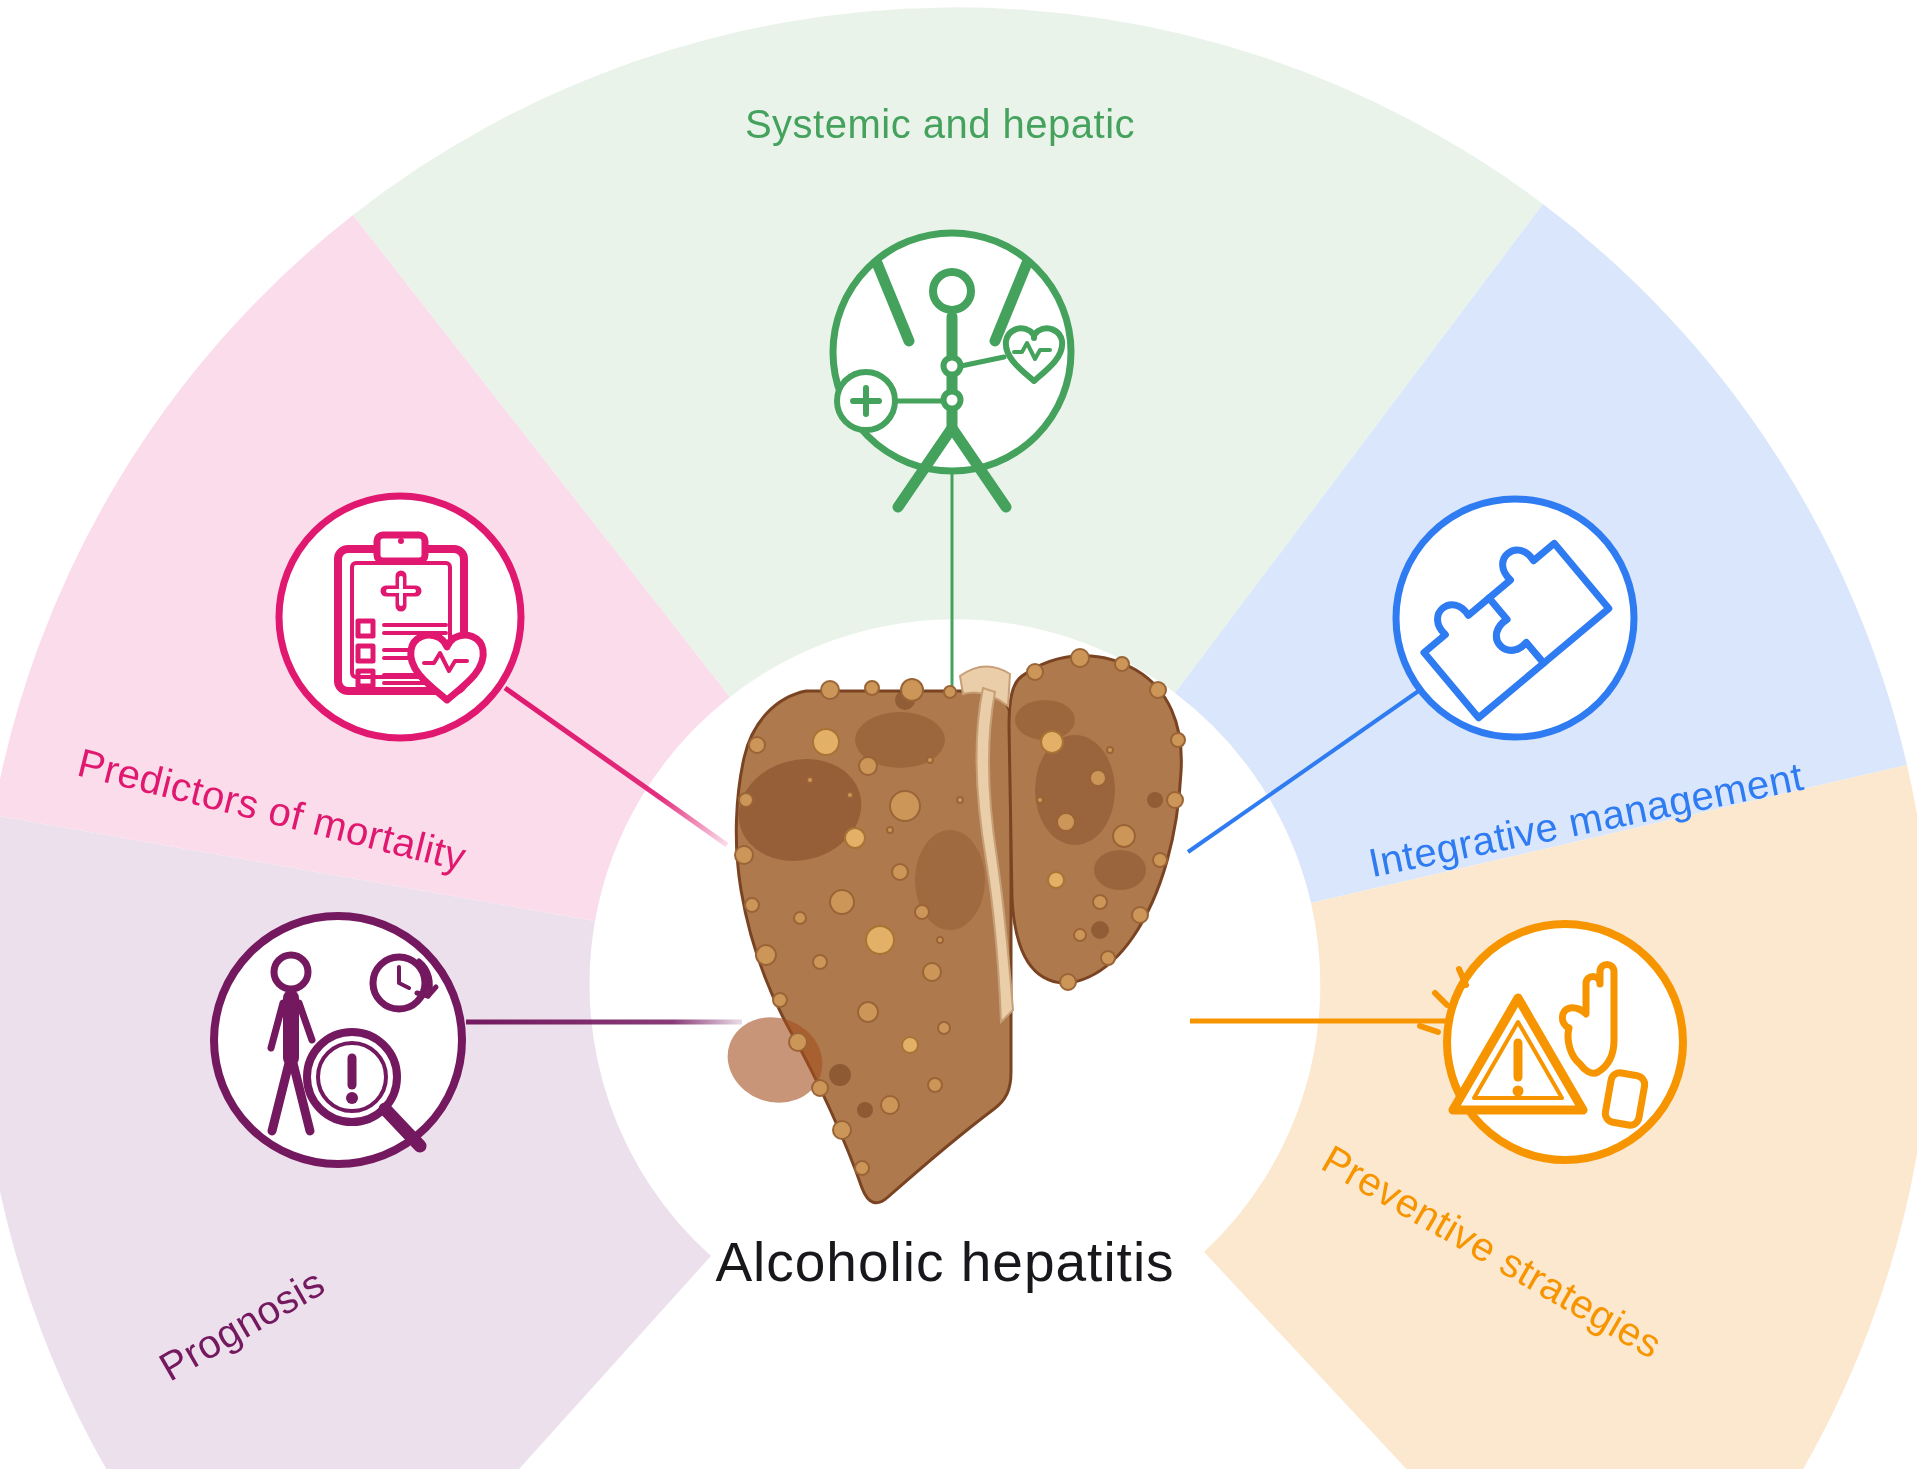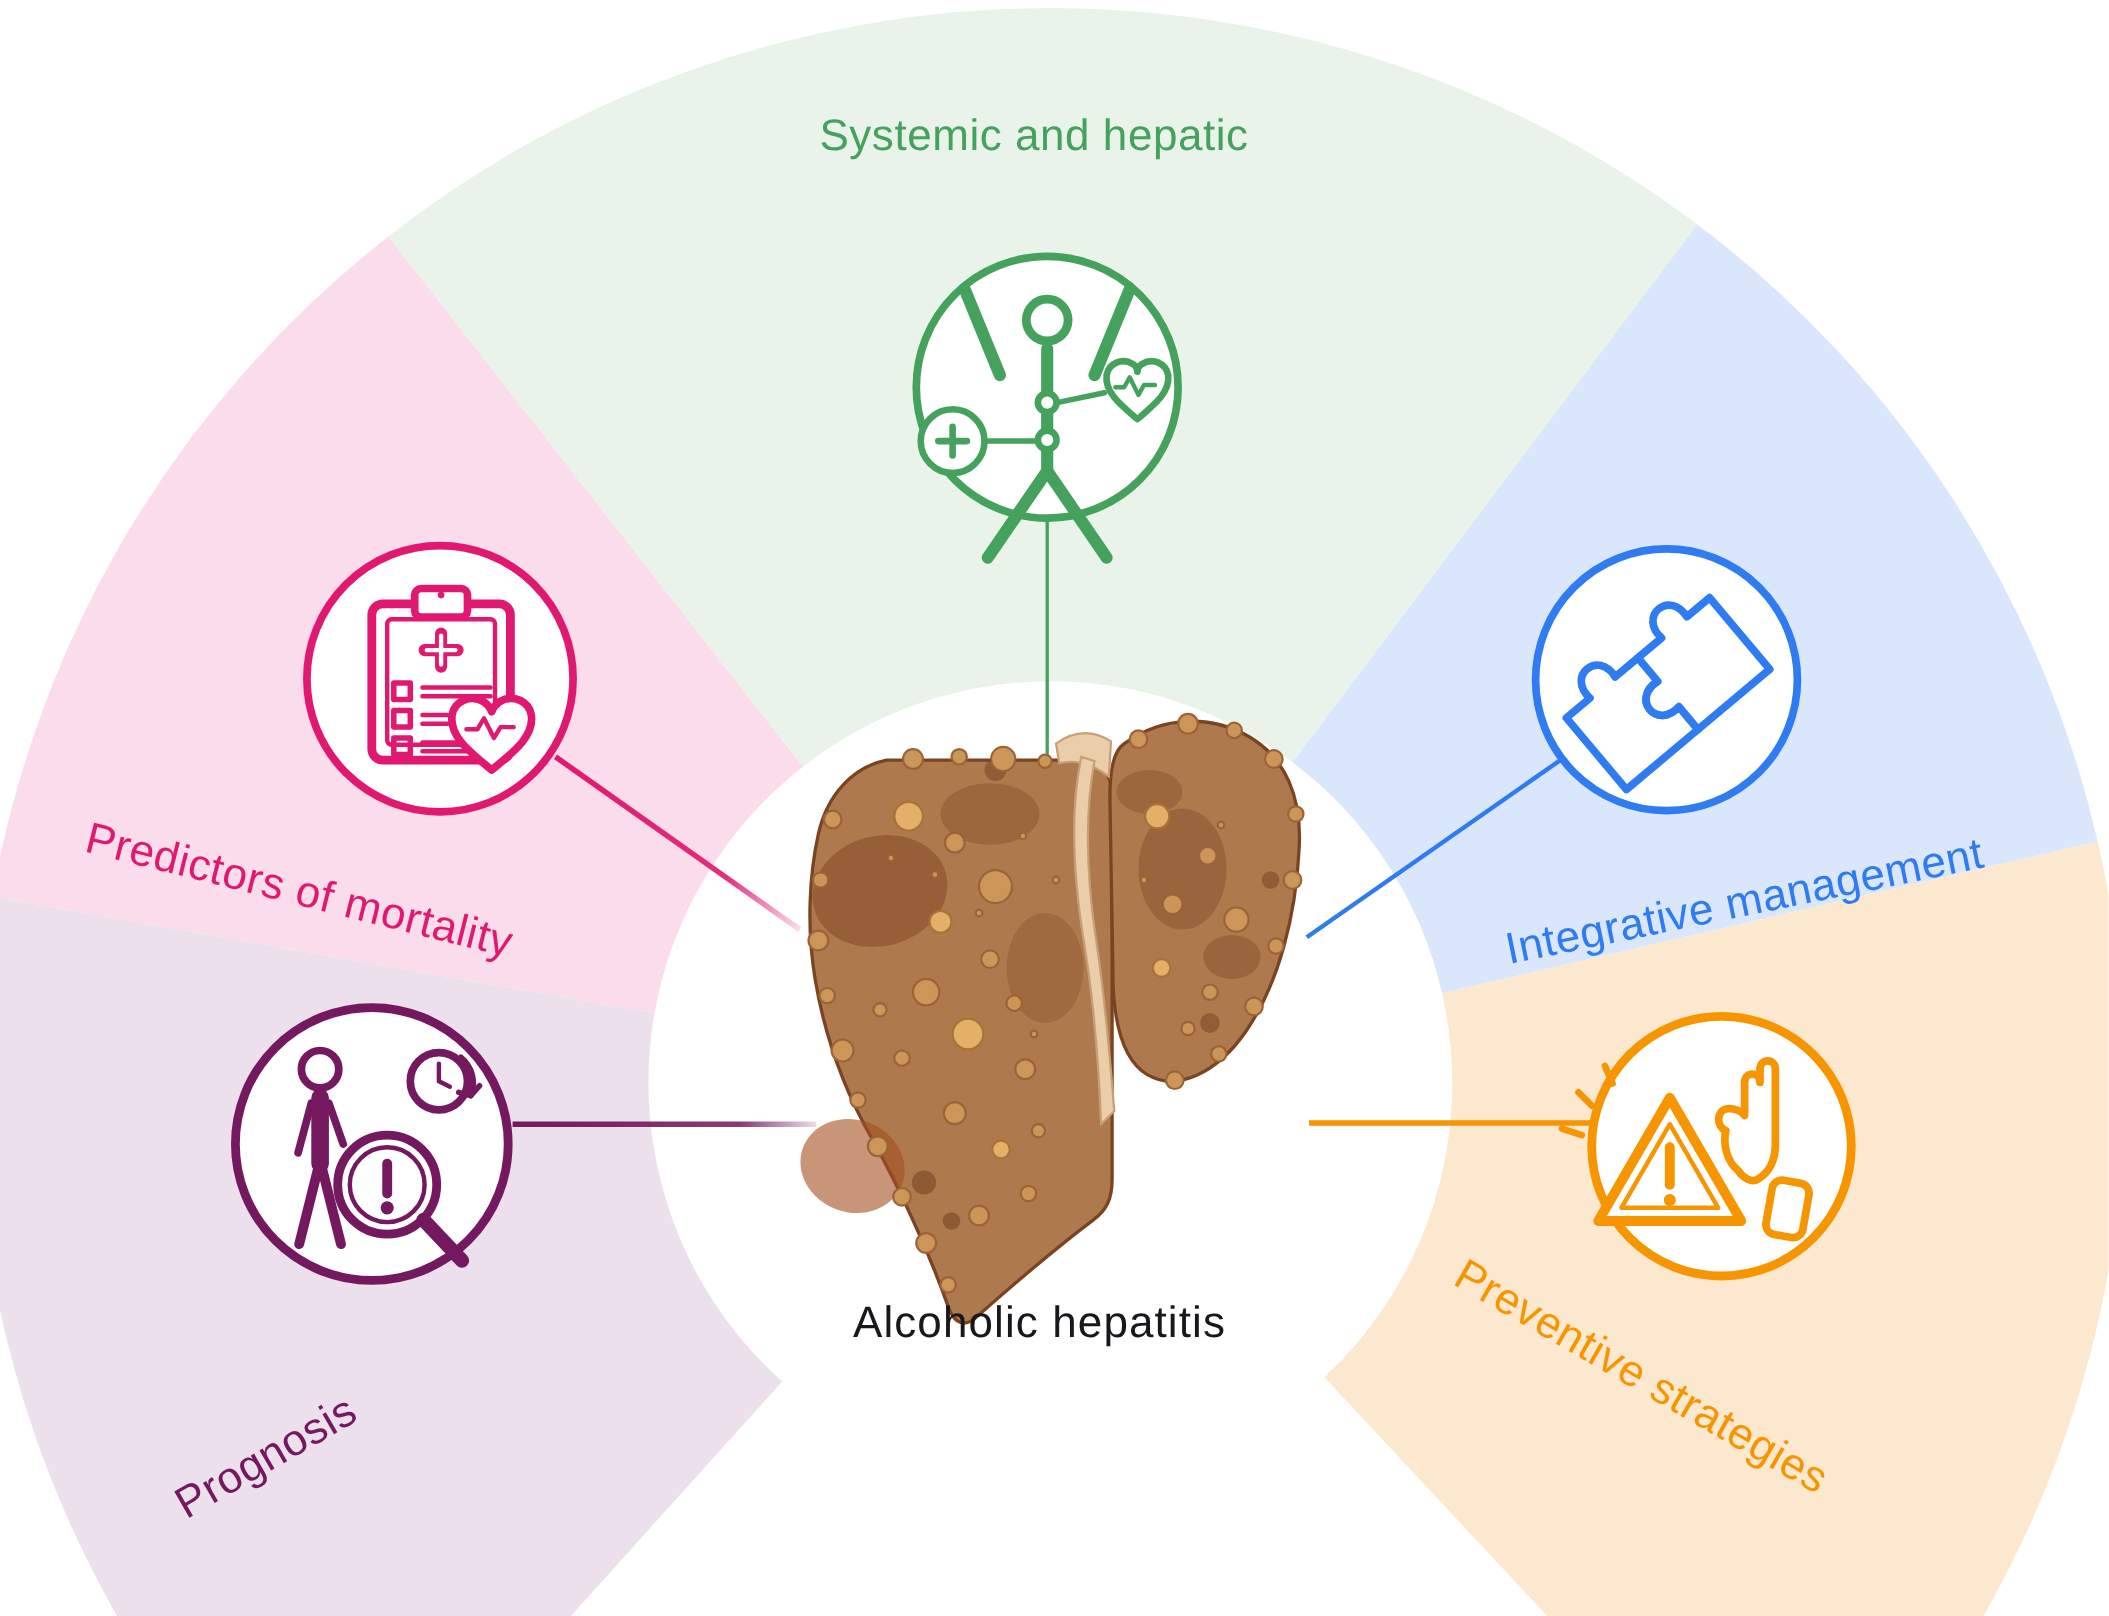--- a/index.html
+++ b/index.html
@@ -17,23 +17,23 @@
     white-space:nowrap;
     font-size:40px;
     letter-spacing:0.5px;
   }
   .label-pink{left:272px;top:810px;color:#E0186F;transform:translate(-50%,-50%) rotate(14deg);}
   .label-purple{left:242px;top:1325px;color:#74195F;transform:translate(-50%,-50%) rotate(-30deg);}
   .label-green{left:940px;top:124px;color:#44A25D;transform:translate(-50%,-50%);text-align:right;line-height:57px;}
   .label-blue{left:1586px;top:820px;color:#2E7BF2;transform:translate(-50%,-50%) rotate(-11.5deg);}
   .label-orange{left:1492px;top:1252px;color:#F79500;transform:translate(-50%,-50%) rotate(30deg);}
   .center-title{
-    position:absolute;left:945px;top:1203px;
+    position:absolute;left:945px;top:1262px;
     transform:translate(-50%,-50%);
-    color:#17171c;font-size:40px;font-weight:500;
+    color:#17171c;font-size:55px;font-weight:500;
     white-space:nowrap;letter-spacing:1px;
   }
 </style>
 </head>
 <body>
 
 <div class="canvas">
 
 <svg width="1917" height="1469" viewBox="0 0 1917 1469">
   <defs>

